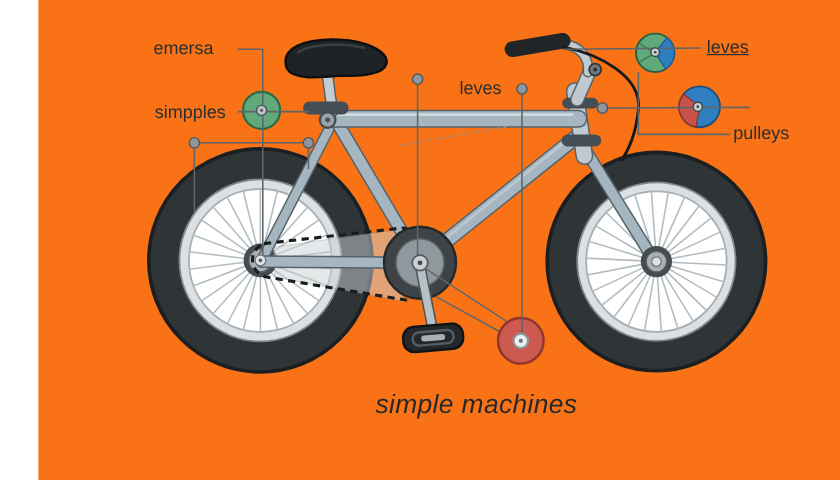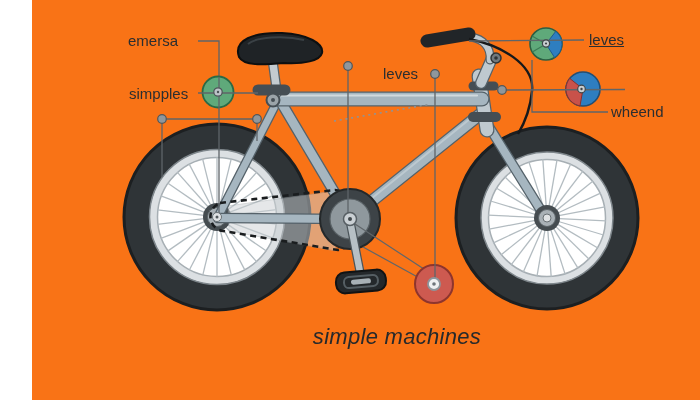--- a/index.html
+++ b/index.html
@@ -217,19 +217,19 @@
     <circle cx="470" cy="90" r="4.3" fill="#8f979c" stroke="#50575b" stroke-width="1.2"></circle>
     <circle cx="549.5" cy="89" r="3.8" fill="#c9ced1" stroke="#3f4549" stroke-width="1.2"></circle>
     <circle cx="549.5" cy="89" r="1.2" fill="#3f4549" stroke="none"></circle>
   </g>
 </svg>
 
   <div class="lbl" style="left:96px;top:33px;">emersa</div>
   <div class="lbl" style="left:97px;top:86px;">simpples</div>
   <div class="lbl" style="left:351px;top:66px;">leves</div>
   <div class="lbl" style="left:557px;top:32px;text-decoration:underline;">leves</div>
-  <div class="lbl" style="left:579px;top:104px;">wheend</div>
+  <div class="lbl" style="left:579px;top:104px;">pulleys</div>
 
   <div class="title-wrap">
     <div class="title">simple machines</div>
   </div>
 
 </div>
 
 </body></html>

